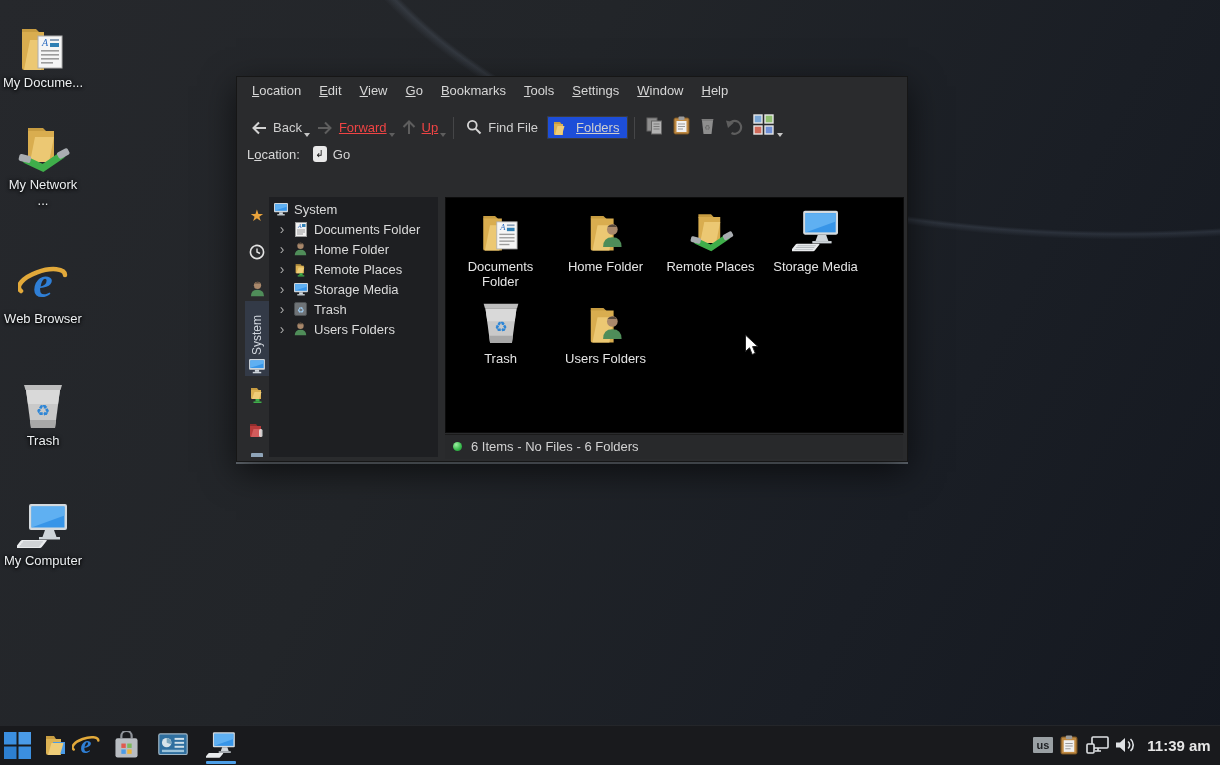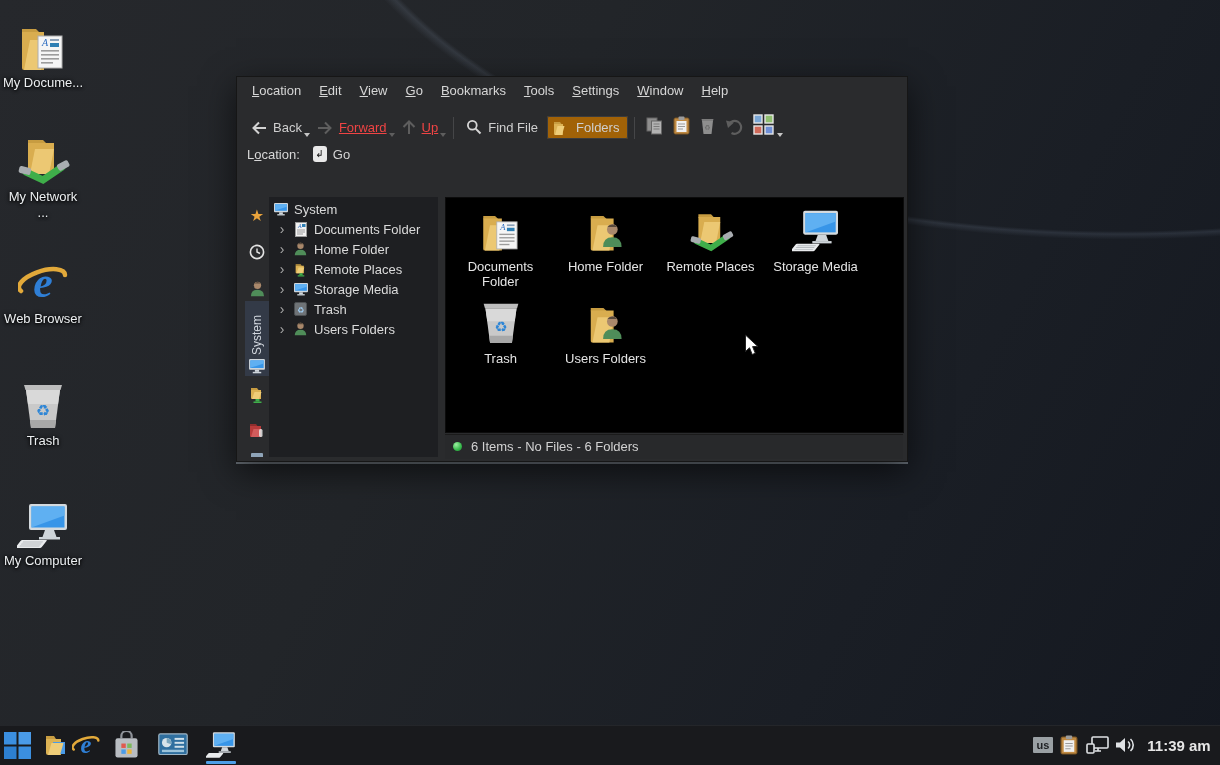--- a/index.html
+++ b/index.html
@@ -34,21 +34,21 @@
   .glyph-max { width:10px; height:10px; border:1.4px solid #dcdcdc; }
 
   .menubar { height:27px; display:flex; align-items:center; gap:4px; padding:0 8px; }
   .menu-item { display:inline-block; padding:3px 7px; color:#d6d6d6; }
   .menu-item::first-letter { text-decoration:underline; }
 
   .toolbar { height:35px; display:flex; align-items:flex-end; padding:0 8px; }
   .tbtn { position:relative; display:flex; align-items:center; gap:6px; padding:4px 9px 4px 6px; color:#cfcfcf; border-radius:2px; }
   .tbtn.disabled { color:#ef4444;text-decoration:underline; }
   .tbtn.icon-only { padding:4px 5px; }
-  .tbtn.pressed { background:#a16207; box-shadow:inset 0 0 0 1px #3a3b3d; }
+  .tbtn.pressed { background:#1d4ed8; box-shadow:inset 0 0 0 1px #3a3b3d;text-decoration:underline; }
   .caret { position:absolute; right:1px; bottom:2px; width:0; height:0;
     border-left:3.5px solid transparent; border-right:3.5px solid transparent; border-top:4.5px solid #c6c6c6; }
   .caret.dim { border-top-color:#5e5e5e; }
   .tsep { width:1px; height:22px; background:#454648; margin:0 6px; }
 
   .locbar { height:30px; display:flex; align-items:center; padding:0 10px 0 10px; gap:8px; }
   .loc-label u { text-decoration:underline; }
   .loc-combo { flex:0 0 auto; width:545px; height:24px; background:#202124; border:1px solid #121212;
     display:flex; align-items:center; gap:7px; padding:0 8px; color:#e2e2e2; }
   .combo-chevron { margin-left:auto; width:7px; height:7px; border-right:1.6px solid #b9bdc1; border-bottom:1.6px solid #b9bdc1; transform:rotate(45deg) translateY(-2px); }
@@ -104,21 +104,21 @@
       <rect x="33" y="19" width="9" height="4" fill="#2e7fb4"></rect>
       <rect x="24" y="26" width="18" height="1.6" fill="#9c9c9c"></rect>
       <rect x="24" y="30" width="18" height="1.6" fill="#9c9c9c"></rect>
       <rect x="24" y="34" width="18" height="1.6" fill="#9c9c9c"></rect>
       <rect x="24" y="38" width="12" height="1.6" fill="#9c9c9c"></rect>
     </svg>
   </div>
   <div class="dicon-label">My Docume...</div>
 </div>
 
-<div class="dicon" style="top:136px">
+<div class="dicon" style="top:124px">
   <div class="dicon-img">
     <svg width="54" height="50" viewBox="0 0 54 50">
       <path d="M12 4 h15 l4 4 h-19 z" fill="#c79c41"></path>
       <path d="M12 7 h26 v31 h-24 q-2 0 -2 -2 z" fill="#d9ad4f"></path>
       <path d="M14 38 l5 -25 h19 l-5 25 z" fill="#ecc873"></path>
       <path d="M10 36 L27 44 L46 31" stroke="#3fae4a" stroke-width="7" fill="none" stroke-linecap="round"></path>
       <rect x="3" y="31" width="12" height="7" rx="2" fill="#a9adb1" transform="rotate(14 9 34)"></rect>
       <rect x="41" y="26" width="12" height="7" rx="2" fill="#a9adb1" transform="rotate(-28 47 29)"></rect>
     </svg>
   </div>

